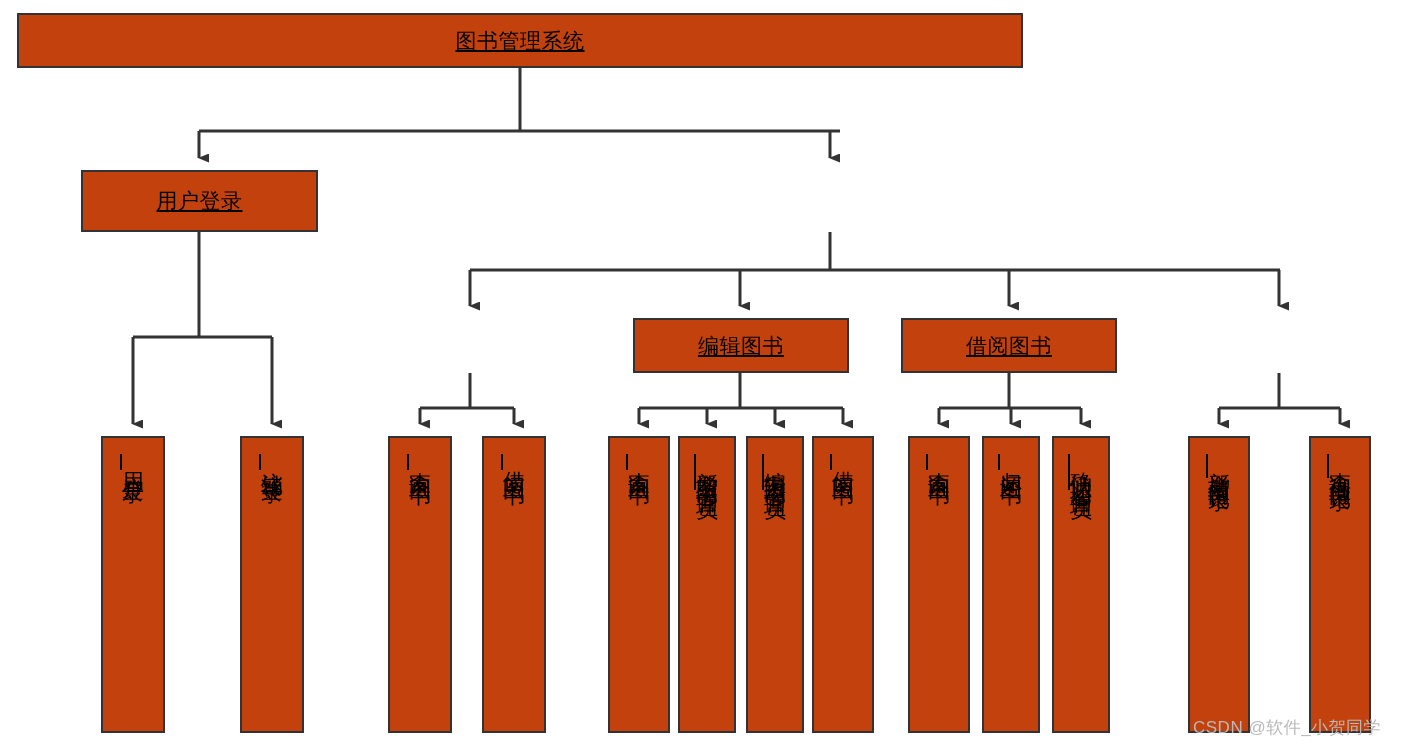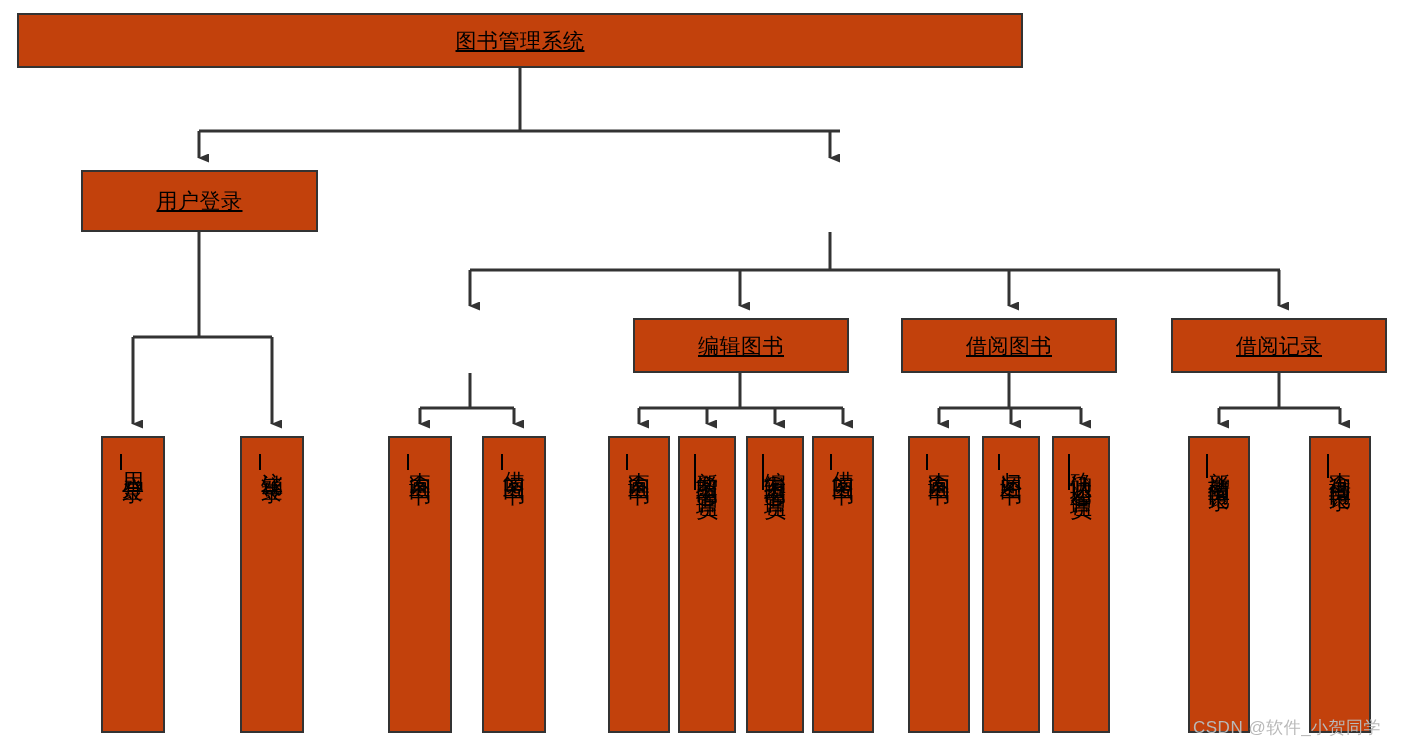--- a/index.html
+++ b/index.html
@@ -109,23 +109,20 @@
   <div class="node" style="left:81px;top:170px;width:237px;height:62px;">
     <span class="label">用户登录</span>
   </div>
 
   <div class="node" style="left:633px;top:318px;width:216px;height:55px;">
     <span class="label">编辑图书</span>
   </div>
   <div class="node" style="left:901px;top:318px;width:216px;height:55px;">
     <span class="label">借阅图书</span>
   </div>
-  <div class="node" style="left:1171px;top:318px;width:216px;height:55px;">
-    <span class="label">借阅记录</span>
-  </div>
 
   <div class="node leaf" style="left:101px;top:436px;width:64px;height:297px;">
     <span class="label">用户登录</span>
   </div>
   <div class="node leaf" style="left:240px;top:436px;width:64px;height:297px;">
     <span class="label">注销登录</span>
   </div>
 
   <div class="node leaf" style="left:388px;top:436px;width:64px;height:297px;">
     <span class="label">查询图书</span>

